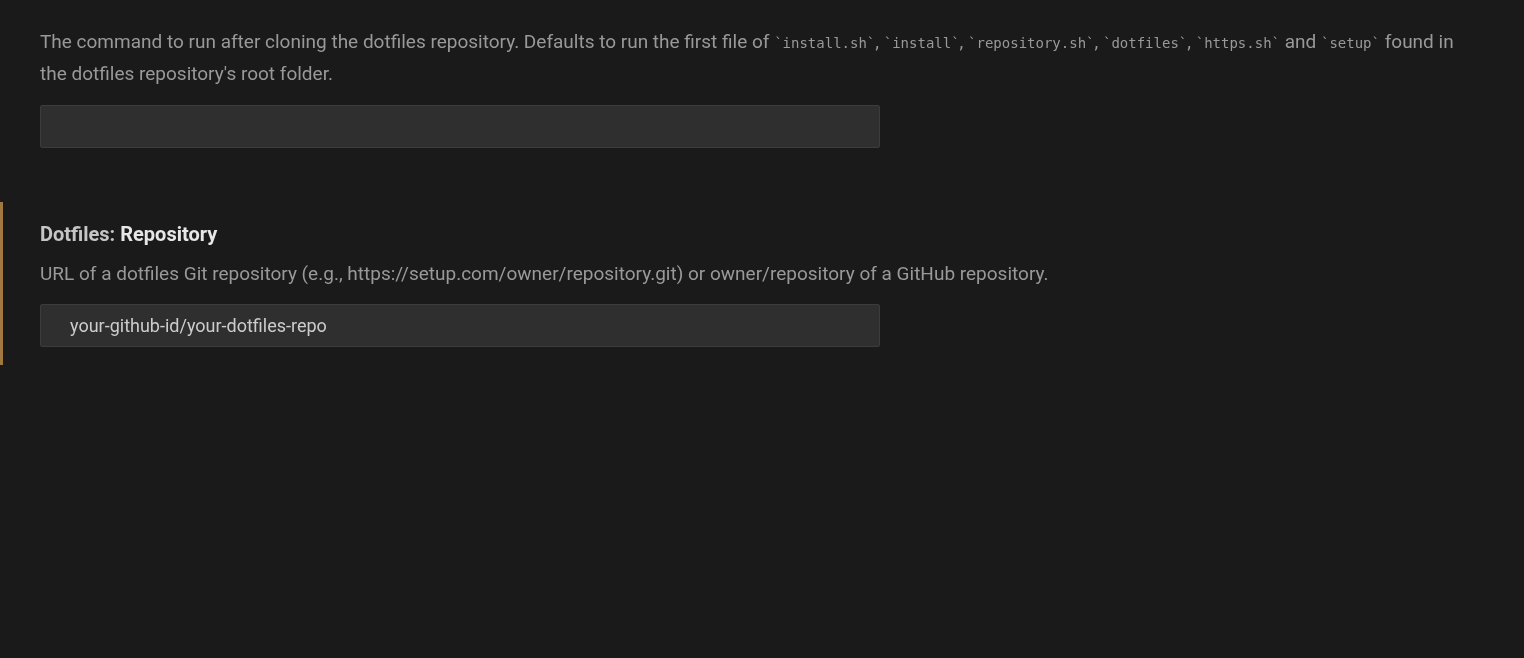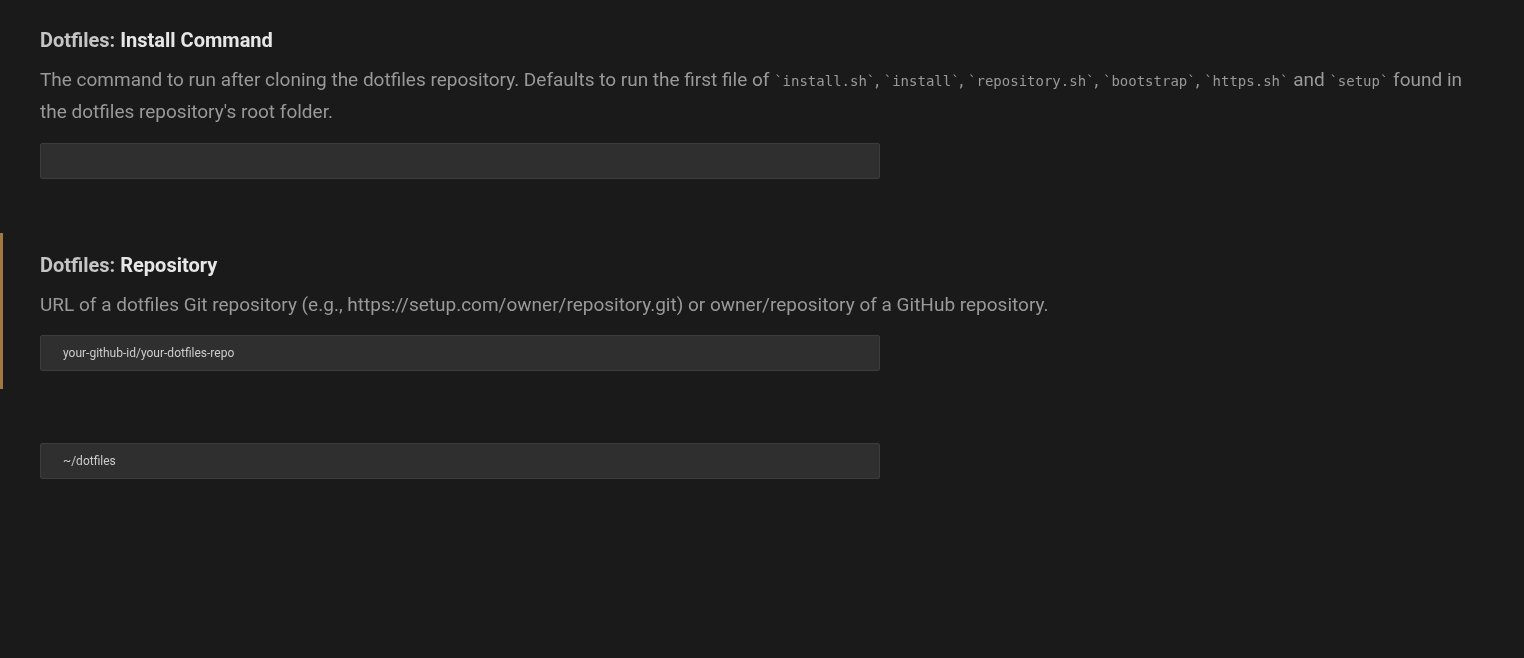--- a/index.html
+++ b/index.html
@@ -48,54 +48,49 @@
     }
     .setting-description code {
       font-family: "SF Mono", Monaco, Menlo, Consolas, monospace;
       color: #999999;
       font-size: 14px;
     }
     .setting-input {
       background-color: #2f2f2f;
       border: 1px solid #3c3c3c;
       color: #cccccc;
-      font-size: 12px;
-      padding: 10px 22px;
+      font-size: 18px;
+      padding: 10px 29px;
       width: 840px;
       font-family: inherit;
       outline: none;
       border-radius: 2px;
     }
     .setting-input::placeholder {
       color: #888888;
     }
     .gap {
       height: 36px;
     }
   </style>
 </head>
 <body>
 
 <div class="setting-item">
-  <div class="setting-title">
-    <span class="setting-category">Dotfiles:</span>
-    <span class="setting-name">Install Command</span>
-  </div>
-  <div class="setting-description">The command to run after cloning the dotfiles repository. Defaults to run the first file of <code>`install.sh`</code>, <code>`install`</code>, <code>`repository.sh`</code>, <code>`bootstrap`</code>, <code>`https.sh`</code> and <code>`setup`</code> found in the dotfiles repository's root folder.</div>
+  <div class="setting-description">The command to run after cloning the dotfiles repository. Defaults to run the first file of <code>`install.sh`</code>, <code>`install`</code>, <code>`repository.sh`</code>, <code>`dotfiles`</code>, <code>`https.sh`</code> and <code>`setup`</code> found in the dotfiles repository's root folder.</div>
   <input type="text" class="setting-input" style="">
 </div>
 
 <div class="gap"></div>
 
 <div class="setting-item modified">
   <div class="setting-title">
     <span class="setting-category">Dotfiles:</span>
     <span class="setting-name">Repository</span>
   </div>
   <div class="setting-description">URL of a dotfiles Git repository (e.g., https://setup.com/owner/repository.git) or owner/repository of a GitHub repository.</div>
   <input type="text" class="setting-input" value="your-github-id/your-dotfiles-repo" style="">
 </div>
 
 <div class="gap"></div>
 
 <div class="setting-item">
-  <input type="text" class="setting-input" value="~/dotfiles" style="">
 </div>
 
 </body></html>

